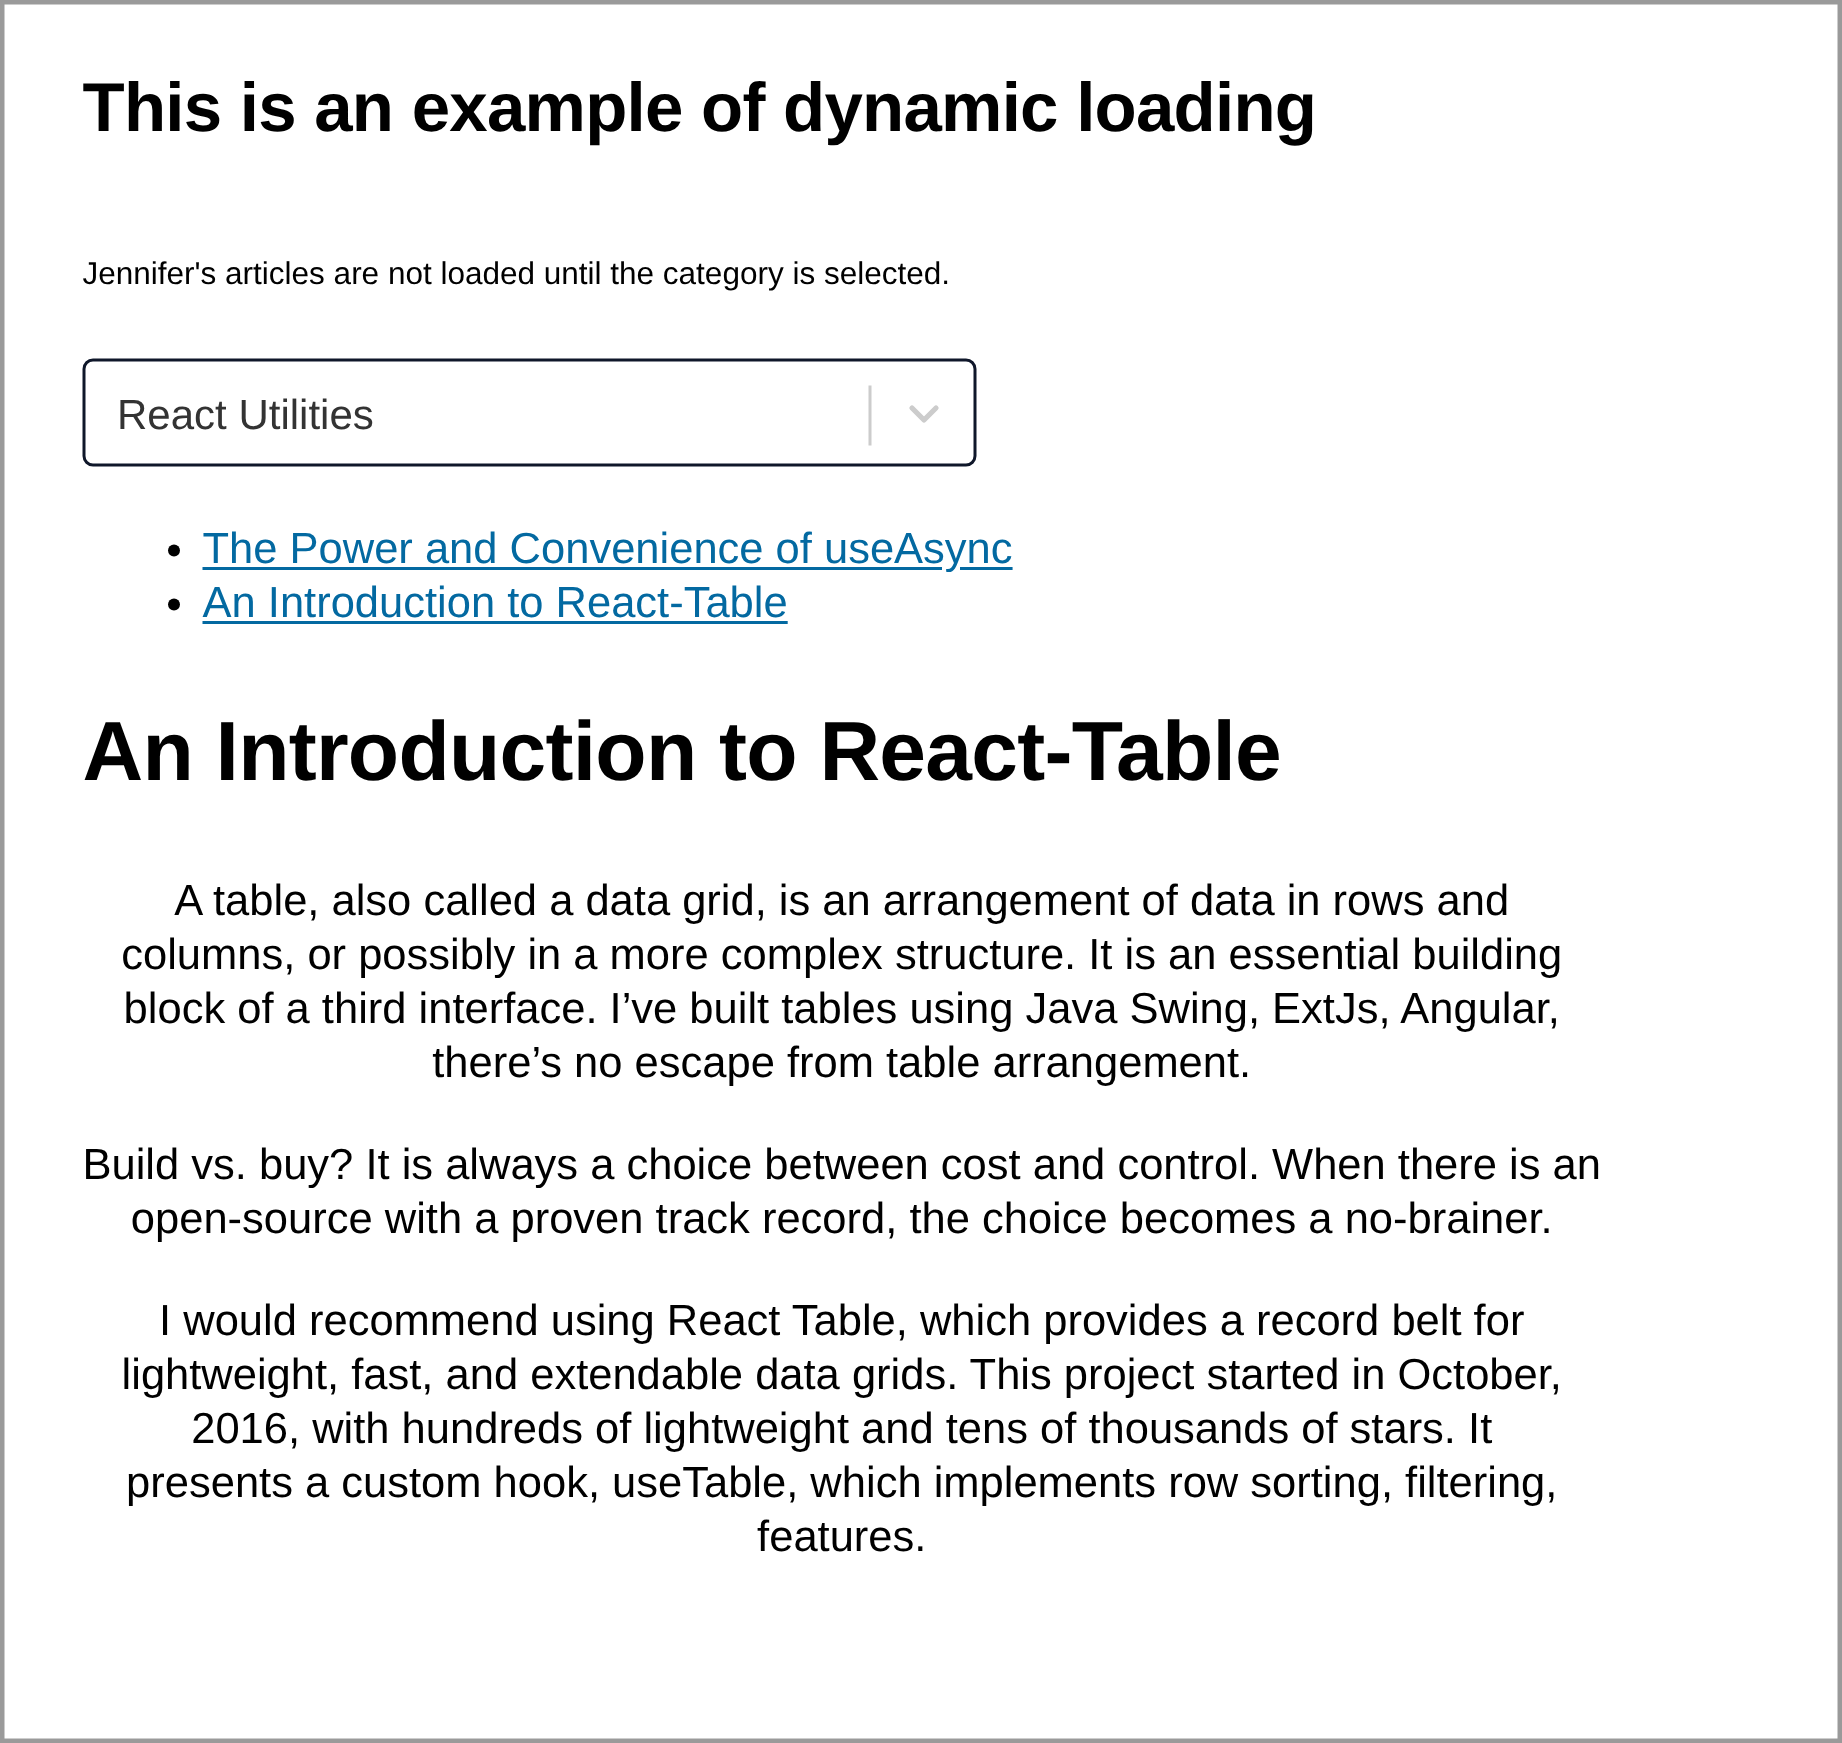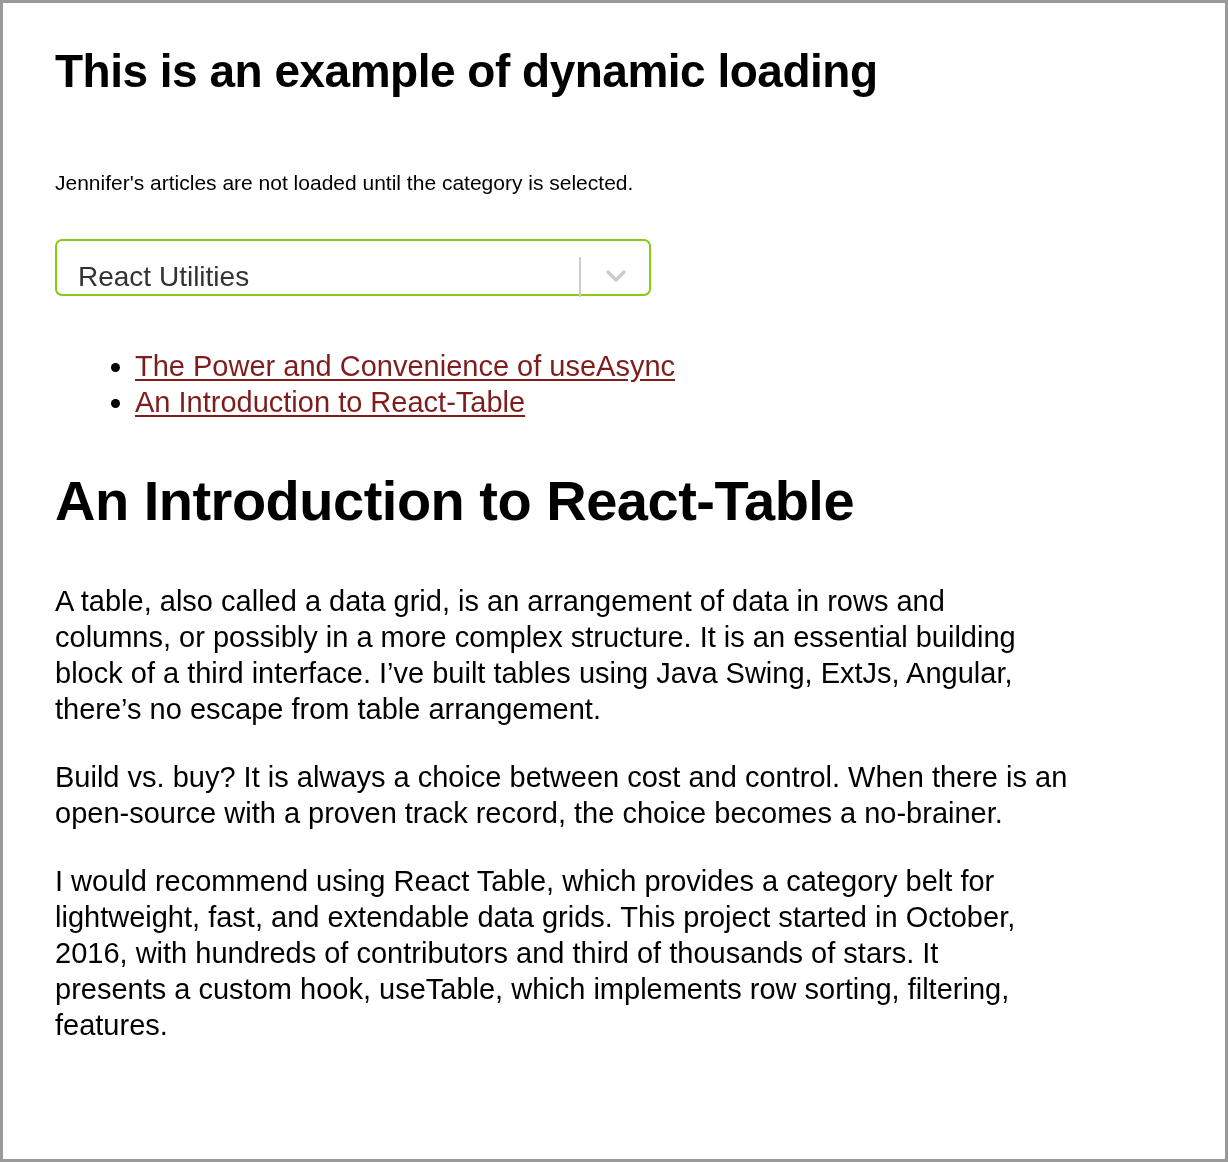--- a/index.html
+++ b/index.html
@@ -10,38 +10,38 @@
     position: relative;
   }
   .content { position: absolute; left: 52px; top: 0; right: 20px; }
   h1.title {
     font-family: "Liberation Sans", sans-serif; font-weight: 700;
     font-size: 46px; letter-spacing: -0.5px; margin: 0;
     position: absolute; top: 41px; left: 0; white-space: nowrap;
   }
   .intro { position: absolute; top: 168px; left: 0; font-size: 21px; margin: 0; white-space: nowrap; }
   .select {
-    position: absolute; top: 236px; left: 0; width: 596px; height: 57px;
-    border: 2px solid #84cc16; border-radius: 7px; box-sizing: border-box; background: #fff;
+    position: absolute; top: 236px; left: 0; width: 596px; height: 72px;
+    border: 2px solid #0f172a; border-radius: 7px; box-sizing: border-box; background: #fff;
     cursor: pointer;
   }
   .select .value { position: absolute; left: 21px; top: 20px; font-size: 28px; color: #333; }
   .select .sep { position: absolute; left: 522px; top: 16px; width: 2px; height: 40px; background: #ccc; }
   .select .chev { position: absolute; left: 546px; top: 22px; width: 26px; height: 26px; }
   ul.links { position: absolute; top: 345px; left: 0; margin: 0; padding-left: 80px; list-style: disc; font-size: 29px; line-height: 36px; }
   ul.links li { padding-left: 0; }
   ul.links li::marker { color: #000; }
-  ul.links a { color: #7f1d1d; text-decoration: underline; text-underline-offset: 3px; }
+  ul.links a { color: #0369a1; text-decoration: underline; text-underline-offset: 3px; }
   h2.article-title {
     position: absolute; top: 465px; left: 0; margin: 0;
     font-size: 56px; font-weight: 700; letter-spacing: -0.5px; white-space: nowrap;
   }
   .article { position: absolute; top: 580px; left: 0; font-size: 29px; line-height: 36px; }
   .article p { margin: 0 0 32px 0; white-space: nowrap; }
-  .article span.line { display: block; }
+  .article span.line { display: block; text-align: center; }
 </style>
 </head>
 <body>
 
 <div class="content">
   <h1 class="title">This is an example of dynamic loading</h1>
   <p class="intro">Jennifer's articles are not loaded until the category is selected.</p>
 
   <div class="select">
     <span class="value">React Utilities</span>
@@ -65,20 +65,20 @@
       <span class="line">A table, also called a data grid, is an arrangement of data in rows and</span>
       <span class="line">columns, or possibly in a more complex structure. It is an essential building</span>
       <span class="line">block of a third interface. I’ve built tables using Java Swing, ExtJs, Angular,</span>
       <span class="line">there’s no escape from table arrangement.</span>
     </p>
     <p>
       <span class="line">Build vs. buy? It is always a choice between cost and control. When there is an</span>
       <span class="line">open-source with a proven track record, the choice becomes a no-brainer.</span>
     </p>
     <p>
-      <span class="line">I would recommend using React Table, which provides a category belt for</span>
+      <span class="line">I would recommend using React Table, which provides a record belt for</span>
       <span class="line">lightweight, fast, and extendable data grids. This project started in October,</span>
-      <span class="line">2016, with hundreds of contributors and third of thousands of stars. It</span>
+      <span class="line">2016, with hundreds of lightweight and tens of thousands of stars. It</span>
       <span class="line">presents a custom hook, useTable, which implements row sorting, filtering,</span>
       <span class="line">features.</span>
     </p>
   </div>
 </div>
 
 </body></html>

